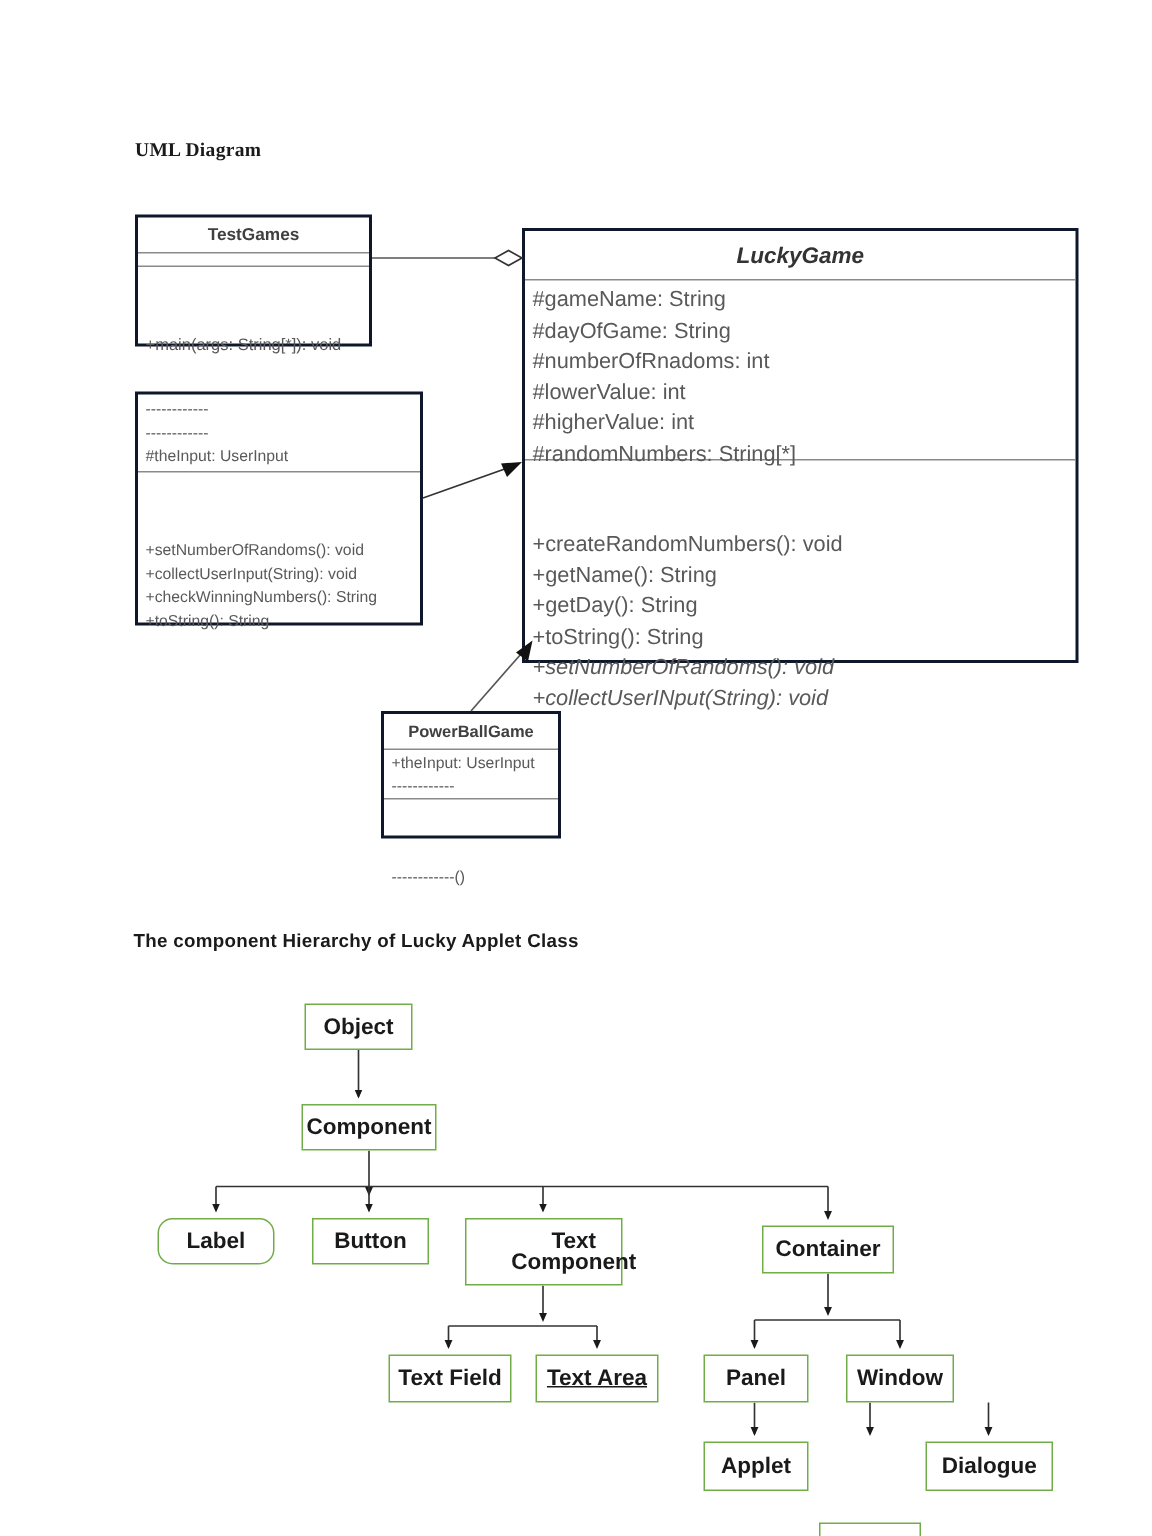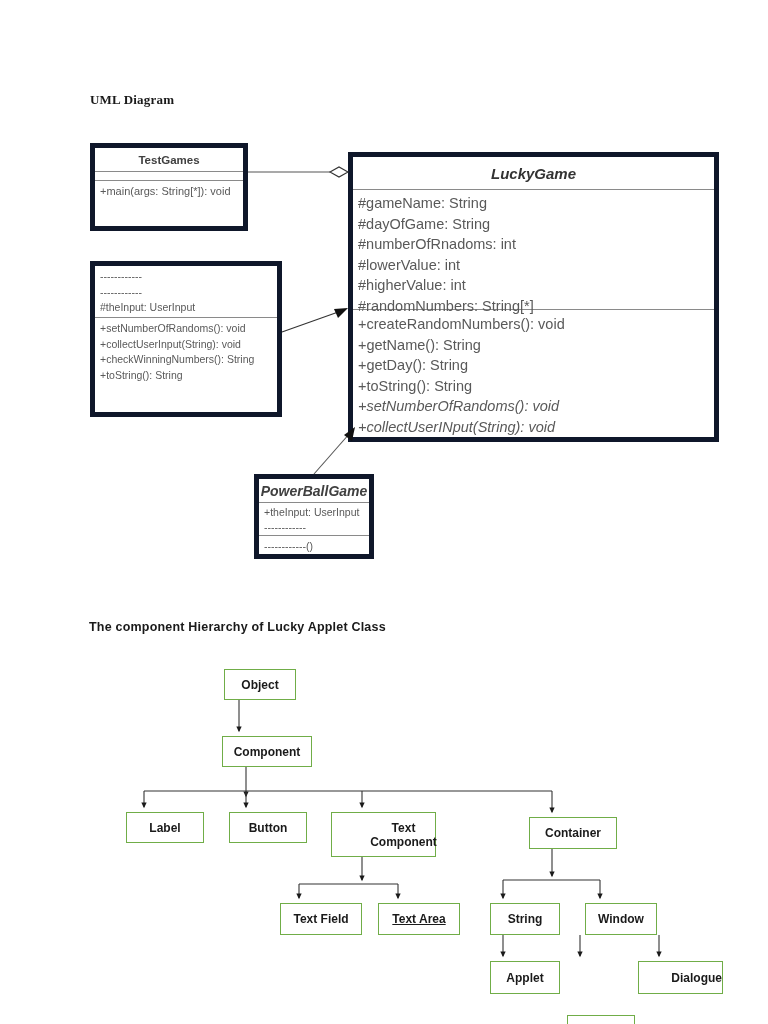--- a/index.html
+++ b/index.html
@@ -31,39 +31,39 @@
   #hierarchy-heading {
     left: 89px; top: 620px;
     font-family: "Liberation Sans", sans-serif;
     font-size: 12.5px;
   }
 
   
   .uml-class {
     position: absolute;
     box-sizing: border-box;
-    border: 5px solid #0f172a;
+    border: 2px solid #0f172a;
     background: #ffffff;
     color: #595959;
   }
   .uml-title {
     box-sizing: border-box;
     text-align: center;
     font-weight: bold;
     color: #404040;
     border-bottom: 1px solid #8a8a8a;
     white-space: nowrap;
     overflow: hidden;
   }
   .uml-compartment {
     box-sizing: border-box;
     padding: 2px 4px 2px 5px;
     border-bottom: 1px solid #8a8a8a;
   }
-  .uml-compartment:last-child { border-bottom: none; }
+  .uml-compartment:last-child { border-bottom: none; margin-top: 42px; }
   .uml-line {
     white-space: nowrap;
     overflow: hidden;
     color: #595959;
   }
   .italic { font-style: italic; }
 
   
   #class-testgames { left: 90px; top: 143px; width: 158px; height: 88px; }
   #class-testgames .uml-title { height: 24px; line-height: 24px; font-size: 11.5px; }
@@ -83,40 +83,39 @@
 
   
   #class-tattslotto { left: 90px; top: 261px; width: 192px; height: 156px; }
   #class-tattslotto .uml-title { height: 23px; line-height: 23px; font-size: 11.5px; }
   #class-tattslotto .attrs { height: 52px; padding-top: 3px; }
   #class-tattslotto .ops { height: 79px; padding-top: 3px; }
   #class-tattslotto .uml-line { font-size: 10.5px; line-height: 15.5px; }
 
   
   #class-powerball { left: 254px; top: 474px; width: 120px; height: 85px; }
-  #class-powerball .uml-title { height: 24px; line-height: 24px; font-size: 14px; font-style: italic; }
+  #class-powerball .uml-title { height: 24px; line-height: 24px; font-size: 11px; }
   #class-powerball .attrs { height: 33px; padding-top: 2px; }
   #class-powerball .ops { height: 26px; padding-top: 3px; }
   #class-powerball .uml-line { font-size: 10.5px; line-height: 14.5px; }
 
   
   .node-box {
     position: absolute;
     box-sizing: border-box;
     border: 1.4px solid #70AD47;
     background: #ffffff;
     display: flex;
     align-items: center;
     justify-content: center;
     text-align: center;
-    font-size: 12px;
+    font-size: 15px;
     font-weight: bold;
     color: #1a1a1a;
     line-height: 14px;
-    margin-left: 21px;
   }
 
   
   .overlay {
     position: absolute;
     left: 0; top: 0;
     width: 768px; height: 1024px;
     pointer-events: none;
   }
 </style>
@@ -237,47 +236,47 @@
   </g>
 </svg>
 
 <div id="hierarchy-nodes">
     <div class="node-box" id="node-object" style="left: 203px; top: 669px; width: 72px; height: 31px;">
       <span style="white-space: pre-line;">Object</span>
     </div>
     <div class="node-box" id="node-component" style="left: 201px; top: 736px; width: 90px; height: 31px;">
       <span style="white-space: pre-line;">Component</span>
     </div>
-    <div class="node-box" id="node-label" style="left: 105px; top: 812px; width: 78px; height: 31px;">
+    <div class="node-box" id="node-label" style="left: 105px; top: 812px; width: 78px; height: 31px; border-radius: 10px;">
       <span style="white-space: pre-line;">Label</span>
     </div>
     <div class="node-box" id="node-button" style="left: 208px; top: 812px; width: 78px; height: 31px;">
       <span style="white-space: pre-line;">Button</span>
     </div>
     <div class="node-box" id="node-text-component" style="left: 310px; top: 812px; width: 105px; height: 45px; padding-left: 40px;">
       <span style="white-space: pre-line;">Text
 Component</span>
     </div>
     <div class="node-box" id="node-container" style="left: 508px; top: 817px; width: 88px; height: 32px; text-align: right;">
       <span style="white-space: pre-line;">Container</span>
     </div>
     <div class="node-box" id="node-text-field" style="left: 259px; top: 903px; width: 82px; height: 32px;">
       <span style="white-space: pre-line;">Text Field</span>
     </div>
     <div class="node-box" id="node-text-area" style="left: 357px; top: 903px; width: 82px; height: 32px; text-decoration: underline;">
       <span style="white-space: pre-line;">Text Area</span>
     </div>
     <div class="node-box" id="node-panel" style="left: 469px; top: 903px; width: 70px; height: 32px;">
-      <span style="white-space: pre-line;">String</span>
+      <span style="white-space: pre-line;">Panel</span>
     </div>
     <div class="node-box" id="node-window" style="left: 564px; top: 903px; width: 72px; height: 32px;">
       <span style="white-space: pre-line;">Window</span>
     </div>
     <div class="node-box" id="node-applet" style="left: 469px; top: 961px; width: 70px; height: 33px;">
       <span style="white-space: pre-line;">Applet</span>
     </div>
     <div class="node-box" id="node-frame" style="left: 546px; top: 1015px; width: 68px; height: 46px; font-family: Liberation Serif, serif;">
       <span style="white-space: pre-line;">Frame</span>
     </div>
-    <div class="node-box" id="node-dialogue" style="left: 617px; top: 961px; width: 85px; height: 33px; justify-content: flex-end;">
+    <div class="node-box" id="node-dialogue" style="left: 617px; top: 961px; width: 85px; height: 33px;">
       <span style="white-space: pre-line;">Dialogue</span>
     </div>
   </div>
 
 </body></html>

